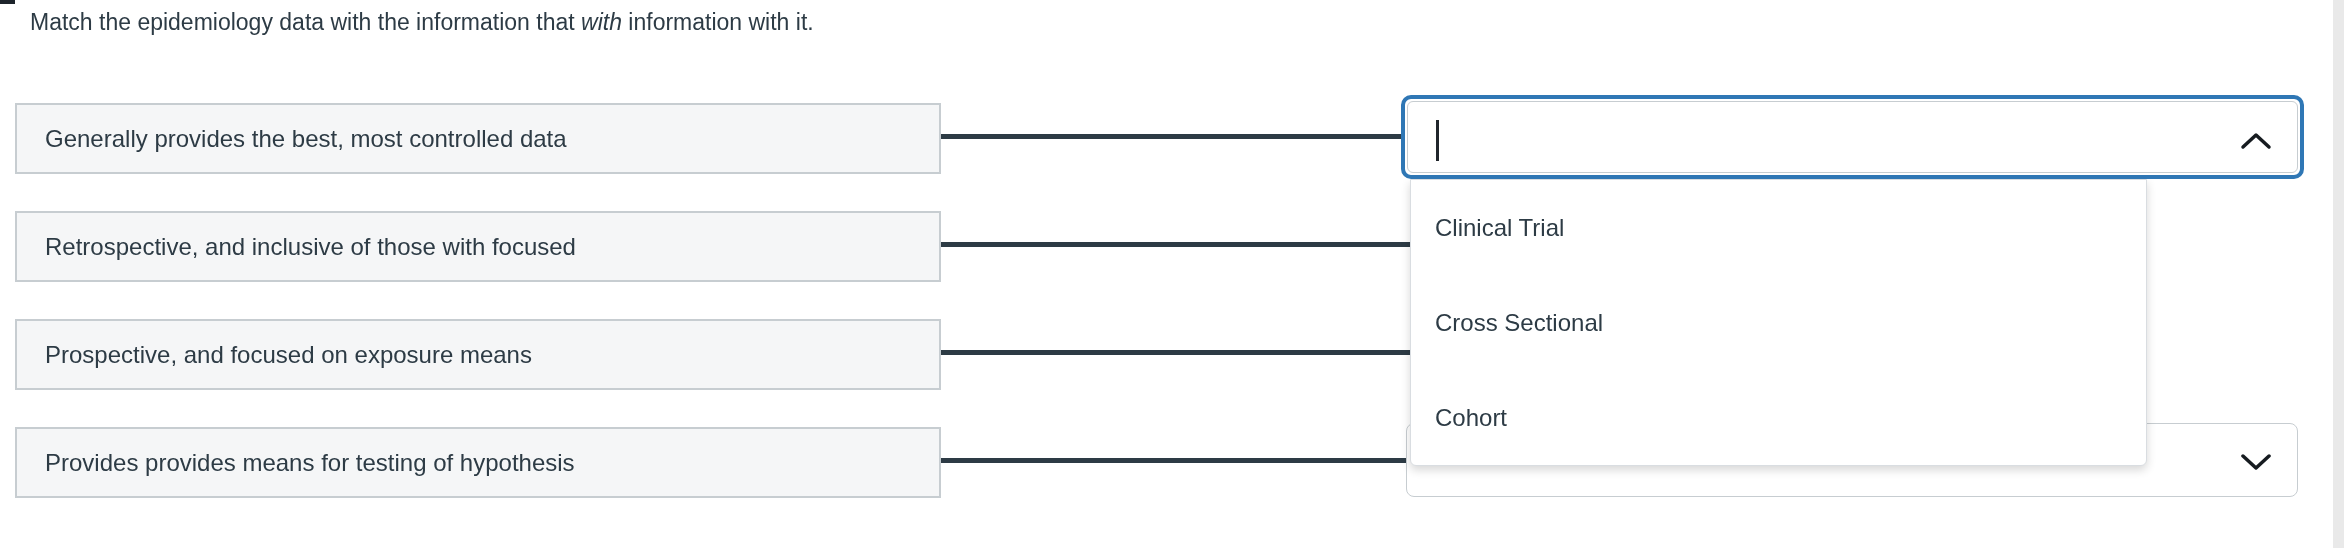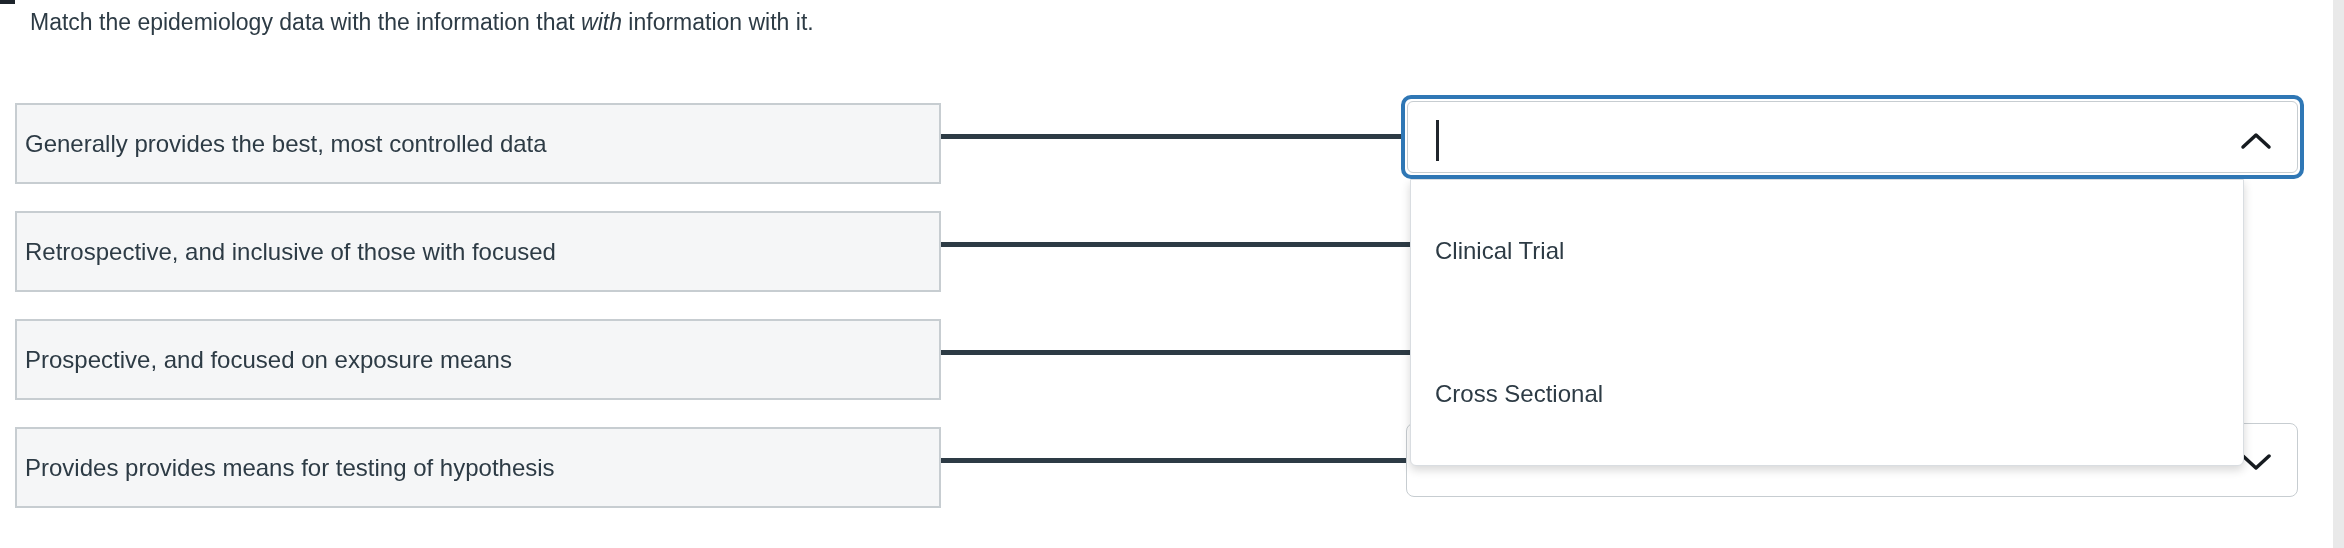--- a/index.html
+++ b/index.html
@@ -7,38 +7,38 @@
     width:2344px;height:548px;position:relative;overflow:hidden;
     background:#ffffff;
     font-family:"Liberation Sans",sans-serif;
     color:var(--text,#2D3B45);
   }
   .top-marker{position:absolute;left:0;top:0;width:15px;height:4px;background:#1d242b;}
   .prompt{position:absolute;left:30px;top:8px;font-size:23px;line-height:1.3;color:var(--text,#2D3B45);}
   .prompt em{font-style:italic;}
 
   .match-box{
-    position:absolute;left:15px;width:926px;height:81px;box-sizing:border-box;
+    position:absolute;left:15px;width:926px;height:71px;box-sizing:border-box;
     background:var(--box-bg,#F5F6F7);
     border:2px solid var(--box-border,#C7CDD1);
-    display:flex;align-items:center;padding-left:8px;
+    display:flex;align-items:center;padding-left:28px;
     font-size:24px;z-index:1;
   }
   .connector{position:absolute;left:941px;width:471px;height:5px;background:var(--connector,#2D3B45);z-index:1;}
 
   
   .select-partial{
     position:absolute;left:1406px;top:423px;width:892px;height:74px;box-sizing:border-box;
     background:#fff;border:1px solid var(--box-border,#C7CDD1);border-radius:8px;z-index:2;
   }
   .select-partial .chev-down{position:absolute;right:26px;top:29px;}
 
   
   .options-menu{
-    position:absolute;left:1410px;top:179px;width:834px;height:287px;box-sizing:border-box;
+    position:absolute;left:1410px;top:179px;width:737px;height:287px;box-sizing:border-box;
     background:#fff;border:1px solid #d9dde1;border-radius:0 0 6px 6px;
     box-shadow:0 4px 10px rgba(0,0,0,0.16);
     display:flex;flex-direction:column;z-index:3;
   }
   .option{
     flex:1;display:flex;align-items:center;padding-left:24px;
     font-size:24px;color:var(--text,#2D3B45);cursor:pointer;
   }
 
   
@@ -84,20 +84,21 @@
   <span class="chev-down">
     <svg width="30" height="18" viewBox="0 0 30 18">
         <polyline points="2,3 15,15 28,3" fill="none" stroke="#161b20" stroke-width="3.5" stroke-linecap="round" stroke-linejoin="round"></polyline>
       </svg>
   </span>
 </div>
 
 <div class="options-menu">
   <div class="option">Clinical Trial</div>
   <div class="option">Cross Sectional</div>
+  <div class="option">Cohort</div>
 </div>
 
 <div class="select-open">
   <div class="inner"></div>
   <div class="text-caret"></div>
   <span class="chev-up">
     <svg width="32" height="18" viewBox="0 0 32 18">
         <polyline points="3,15 16,3 29,15" fill="none" stroke="#161b20" stroke-width="3.5" stroke-linecap="round" stroke-linejoin="round"></polyline>
       </svg>
   </span>

